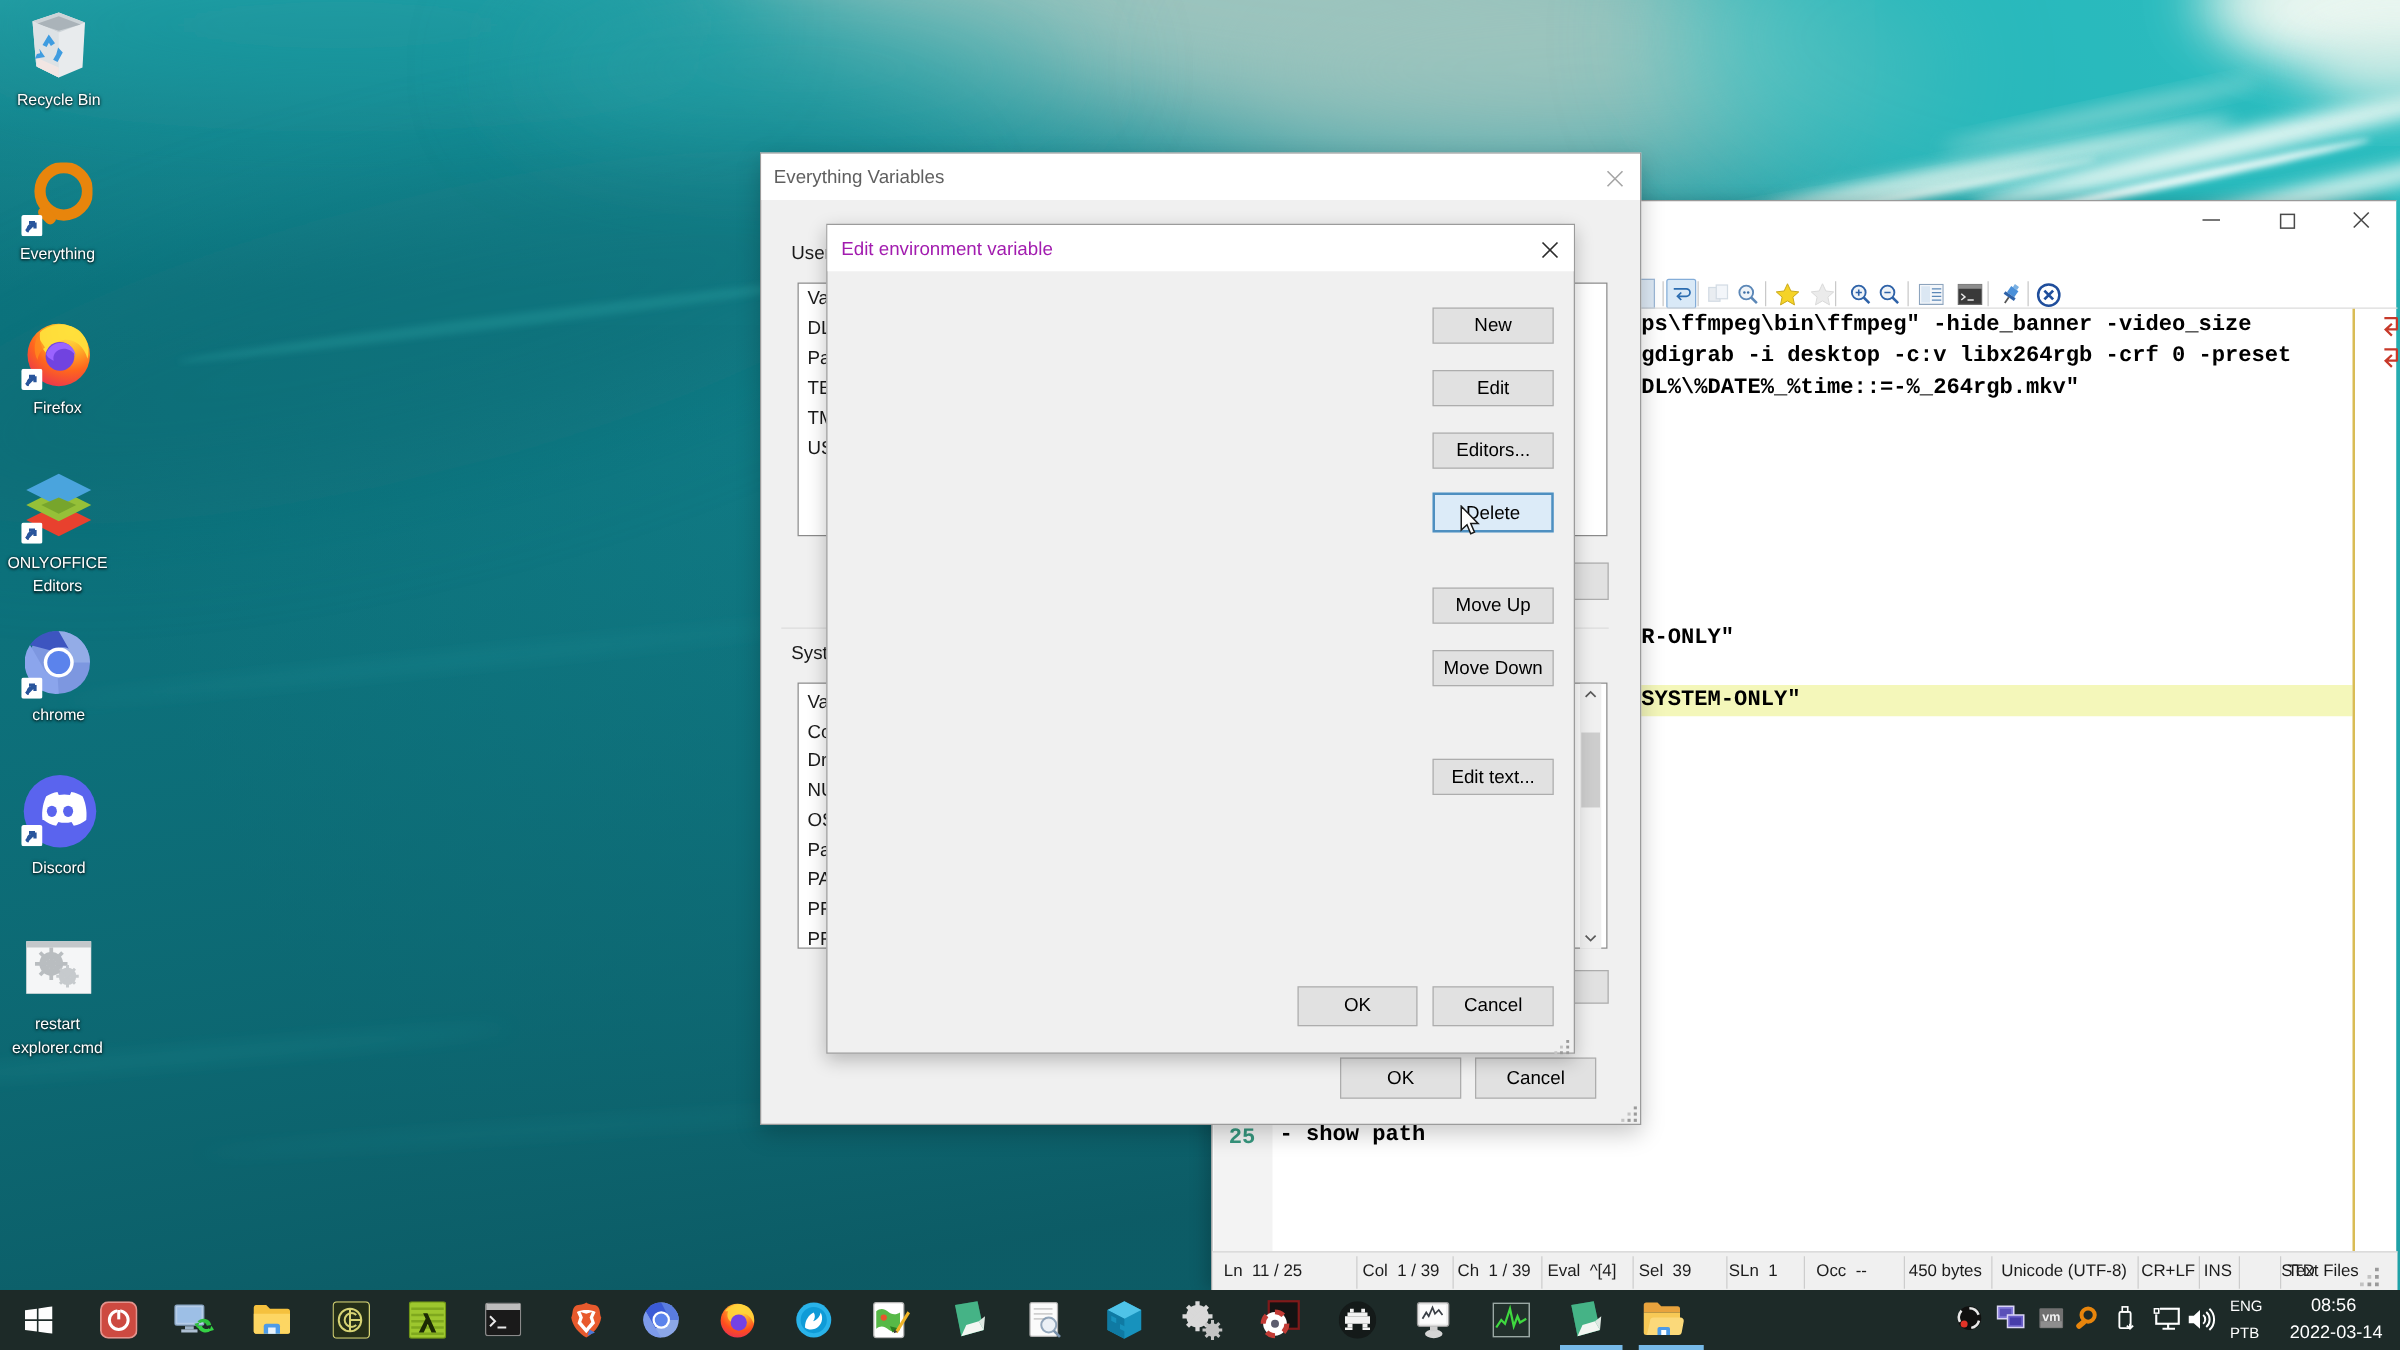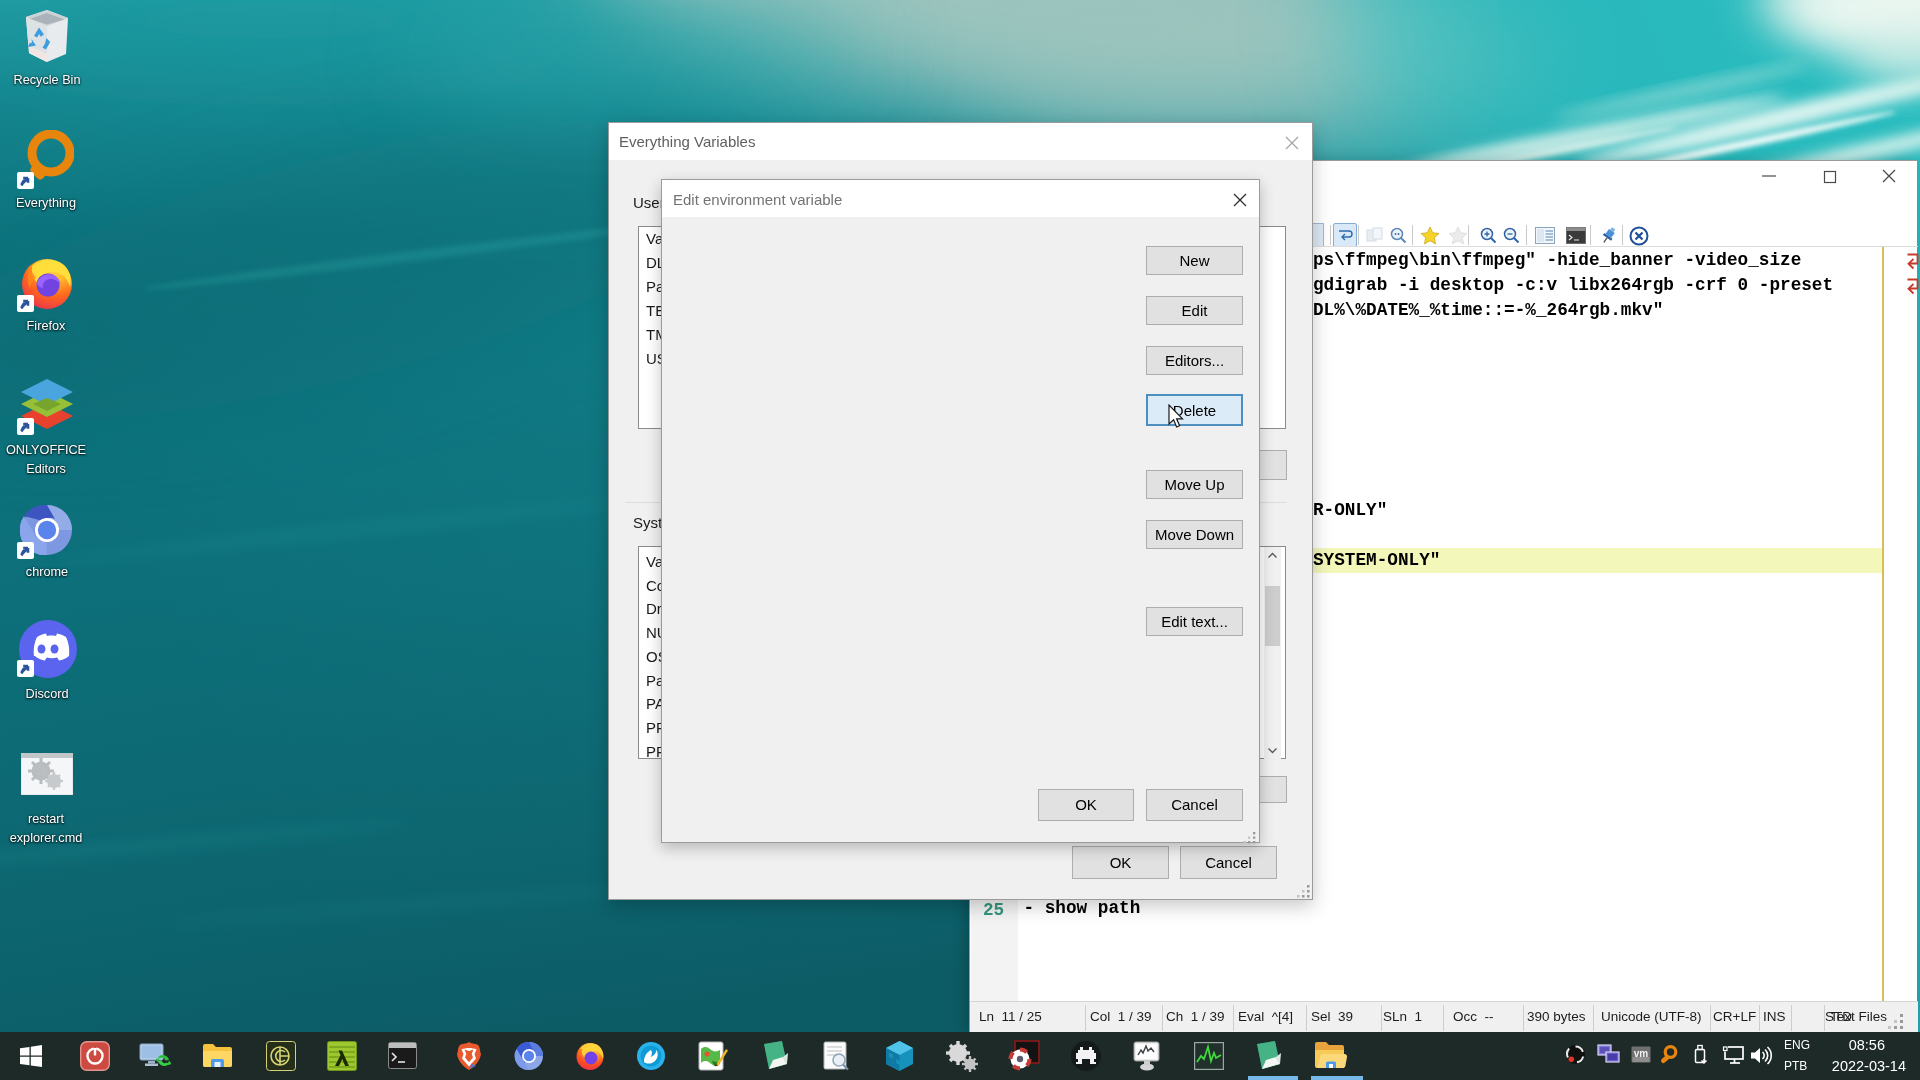--- a/index.html
+++ b/index.html
@@ -312,21 +312,21 @@
 <div class="sbtxt" style="left:196px">Ch  1 / 39</div>
         <div class="sbsep" style="left:263px"></div>
 <div class="sbtxt" style="left:268px">Eval  ^[4]</div>
         <div class="sbsep" style="left:336px"></div>
 <div class="sbtxt" style="left:341px">Sel  39</div>
         <div class="sbsep" style="left:411px"></div>
 <div class="sbtxt" style="left:413px">SLn  1</div>
         <div class="sbsep" style="left:473px"></div>
 <div class="sbtxt" style="left:483px">Occ  --</div>
         <div class="sbsep" style="left:553px"></div>
-<div class="sbtxt" style="left:557px">390 bytes</div>
+<div class="sbtxt" style="left:557px">450 bytes</div>
         <div class="sbsep" style="left:623px"></div>
 <div class="sbtxt" style="left:631px">Unicode (UTF-8)</div>
         <div class="sbsep" style="left:740px"></div>
 <div class="sbtxt" style="left:743px">CR+LF</div>
         <div class="sbsep" style="left:789px"></div>
 <div class="sbtxt" style="left:793px">INS</div>
         <div class="sbsep" style="left:821px"></div>
 <div class="sbtxt" style="left:855px">STD</div>
         <div class="sbsep" style="left:854px"></div>
 <div class="sbtxt" style="left:860px">Text Files</div>
@@ -384,21 +384,21 @@
           <rect x="11" y="10" width="2.5" height="2.5"></rect>
           <rect x="6" y="5" width="2.5" height="2.5" fill="#c3c3c3"></rect>
           <rect x="6" y="10" width="2.5" height="2.5"></rect>
           <rect x="1" y="10" width="2.5" height="2.5" fill="#c3c3c3"></rect>
         </g>
       </svg>
 </div>
 <div id="innerdlg" class="dlg" style="left:661px;top:179px;width:599px;height:664px;box-shadow:0 5px 14px rgba(0,0,0,.24)">
 
 <div class="titlebar"></div>
-<div class="abs" style="left:11px;top:11px;font-size:15px;color:#737373">Edit environment variable</div>
+<div class="abs" style="left:11px;top:11px;font-size:15px;color:#a21caf">Edit environment variable</div>
 <svg class="abs" style="left:571px;top:13px" width="14" height="14" viewBox="0 0 14 14">
         <path d="M1 1 L13 13 M13 1 L1 13" stroke="#2b2b2b" stroke-width="1.3"></path>
       </svg>
 
 
 <div class="btn" style="left:484px;top:66px;width:97px;height:29px;line-height:27px">New</div>
 <div class="btn" style="left:484px;top:116px;width:97px;height:29px;line-height:27px">Edit</div>
 <div class="btn" style="left:484px;top:166px;width:97px;height:29px;line-height:27px">Editors...</div>
 <div class="btn" style="left:484px;top:214px;width:97px;height:32px;line-height:29px;background:#dcebf8;border:2px solid #4e8fc0">Delete</div>
 <div class="btn" style="left:484px;top:290px;width:97px;height:29px;line-height:27px">Move Up</div>

